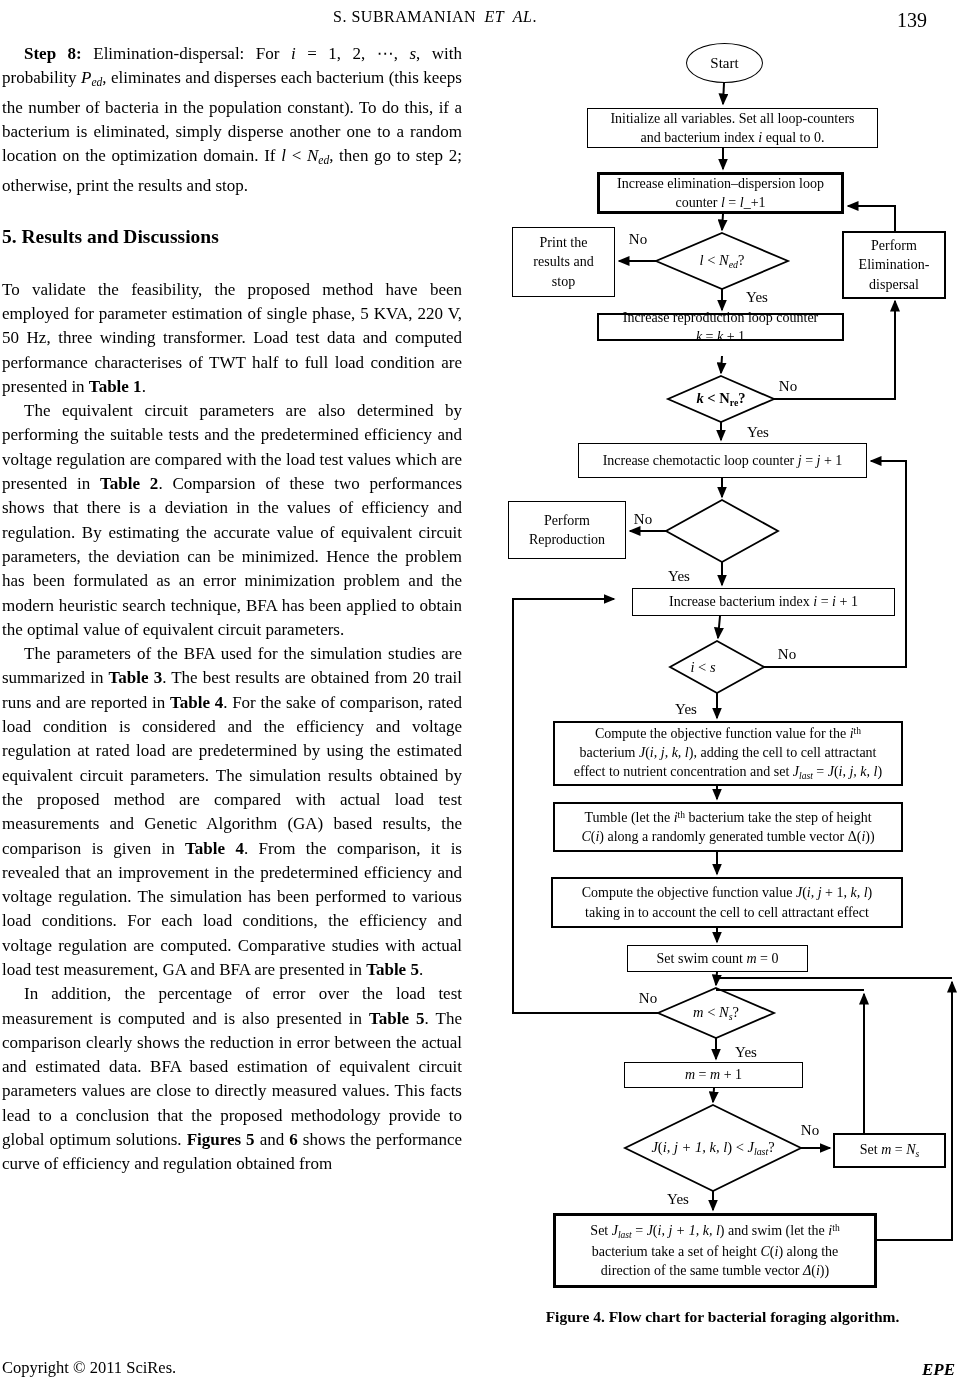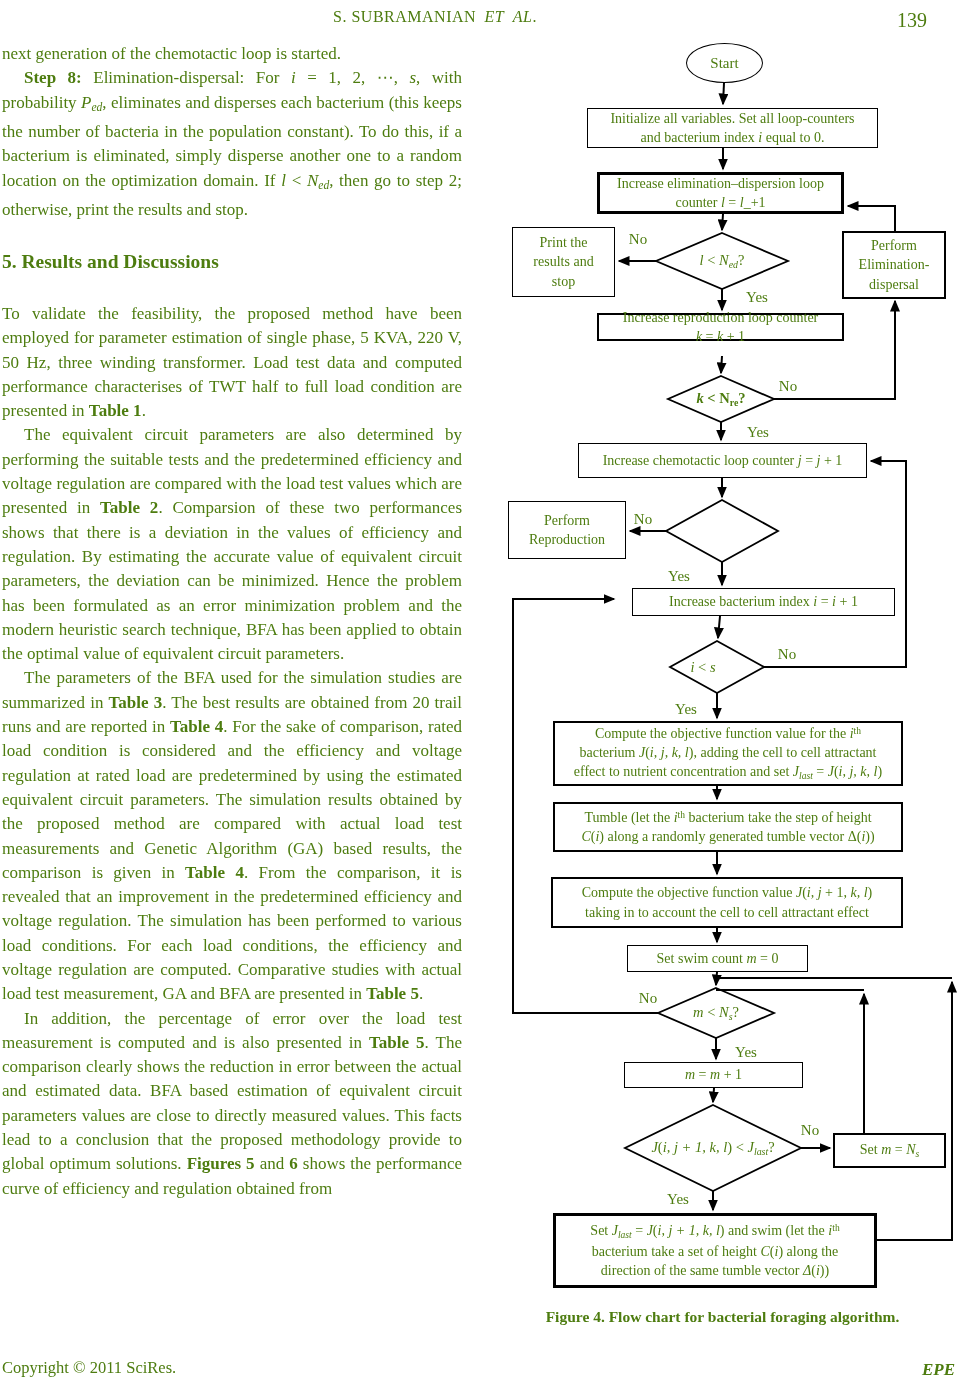--- a/index.html
+++ b/index.html
@@ -1,16 +1,16 @@
 <!DOCTYPE html>
 <html><head>
 <meta charset="utf-8">
 <style>
   html,body{margin:0;padding:0;background:#e8e8e8;}
-  .page{position:relative;width:965px;height:1386px;background:#ffffff;color:#4d7c0f;
+  .page{position:relative;width:965px;height:1386px;background:#ffffff;color:#000000;
         font-family:"Liberation Serif","DejaVu Serif",serif;overflow:hidden;}
   .i{font-style:italic;}
   .b{font-weight:bold;}
   .sub{font-size:0.68em;vertical-align:-0.28em;}
   .sup{font-size:0.68em;vertical-align:0.45em;}
 
   
   .hdr-title{position:absolute;left:0;top:8px;width:870px;text-align:center;font-size:16px;letter-spacing:0.5px;}
   .hdr-page{position:absolute;left:897px;top:9px;font-size:20px;}
   .ftr-copy{position:absolute;left:2px;top:1358px;font-size:16.5px;}
@@ -54,21 +54,20 @@
 </style>
 </head>
 <body>
 
 <div class="page">
 
   <div class="hdr-title"><span><span>S. SUBRAMANIAN </span><span class="i">ET AL</span><span>.</span></span></div>
   <div class="hdr-page">139</div>
 
   <div class="left-col">
-    <p class="body-p"><span><span>next generation of the chemotactic loop is started.</span></span></p>
     <p class="body-p indent"><span><span class="b">Step 8:</span><span> Elimination-dispersal: For </span><span class="i">i</span><span> = 1, 2,  ⋯, </span><span class="i">s</span><span>, with probability </span><span class="i">P</span><span class="i sub">ed</span><span>, eliminates and disperses each bacterium (this keeps the number of bacteria in the population constant). To do this, if a bacterium is eliminated, simply disperse another one to a random location on the optimization domain. If </span><span class="i">l</span><span> &lt; </span><span class="i">N</span><span class="i sub">ed</span><span>, then go to step 2; otherwise, print the results and stop.</span></span></p>
     <h2 class="section-heading">5. Results and Discussions</h2>
     <p class="body-p"><span><span>To validate the feasibility, the proposed method have been employed for parameter estimation of single phase, 5 KVA, 220 V, 50 Hz, three winding transformer. Load test data and computed performance characterises of TWT half to full load condition are presented in </span><span class="b">Table 1</span><span>.</span></span></p>
     <p class="body-p indent"><span><span>The equivalent circuit parameters are also determined by performing the suitable tests and the predetermined efficiency and voltage regulation are compared with the load test values which are presented in </span><span class="b">Table 2</span><span>. Comparsion of these two performances shows that there is a deviation in the values of efficiency and regulation. By estimating the accurate value of equivalent circuit parameters, the deviation can be minimized. Hence the problem has been formulated as an error minimization problem and the modern heuristic search technique, BFA has been applied to obtain the optimal value of equivalent circuit parameters.</span></span></p>
     <p class="body-p indent"><span><span>The parameters of the BFA used for the simulation studies are summarized in </span><span class="b">Table 3</span><span>. The best results are obtained from 20 trail runs and are reported in </span><span class="b">Table 4</span><span>. For the sake of comparison, rated load condition is considered and the efficiency and voltage regulation at rated load are predetermined by using the estimated equivalent circuit parameters. The simulation results obtained by the proposed method are compared with actual load test measurements and Genetic Algorithm (GA) based results, the comparison is given in </span><span class="b">Table 4</span><span>. From the comparison, it is revealed that an improvement in the predetermined efficiency and voltage regulation. The simulation has been performed to various load conditions. For each load conditions, the efficiency and voltage regulation are computed. Comparative studies with actual load test measurement, GA and BFA are presented in </span><span class="b">Table 5</span><span>.</span></span></p>
     <p class="body-p indent"><span><span>In addition, the percentage of error over the load test measurement is computed and is also presented in </span><span class="b">Table 5</span><span>. The comparison clearly shows the reduction in error between the actual and estimated data. BFA based estimation of equivalent circuit parameters values are close to directly measured values. This facts lead to a conclusion that the proposed methodology provide to global optimum solutions. </span><span class="b">Figures 5</span><span> and </span><span class="b">6</span><span> shows the performance curve of efficiency and regulation obtained from</span></span></p>
   </div>
 
   <div class="flowchart">
     <svg class="fc-svg" width="485" height="1300" viewBox="0 0 485 1300">

